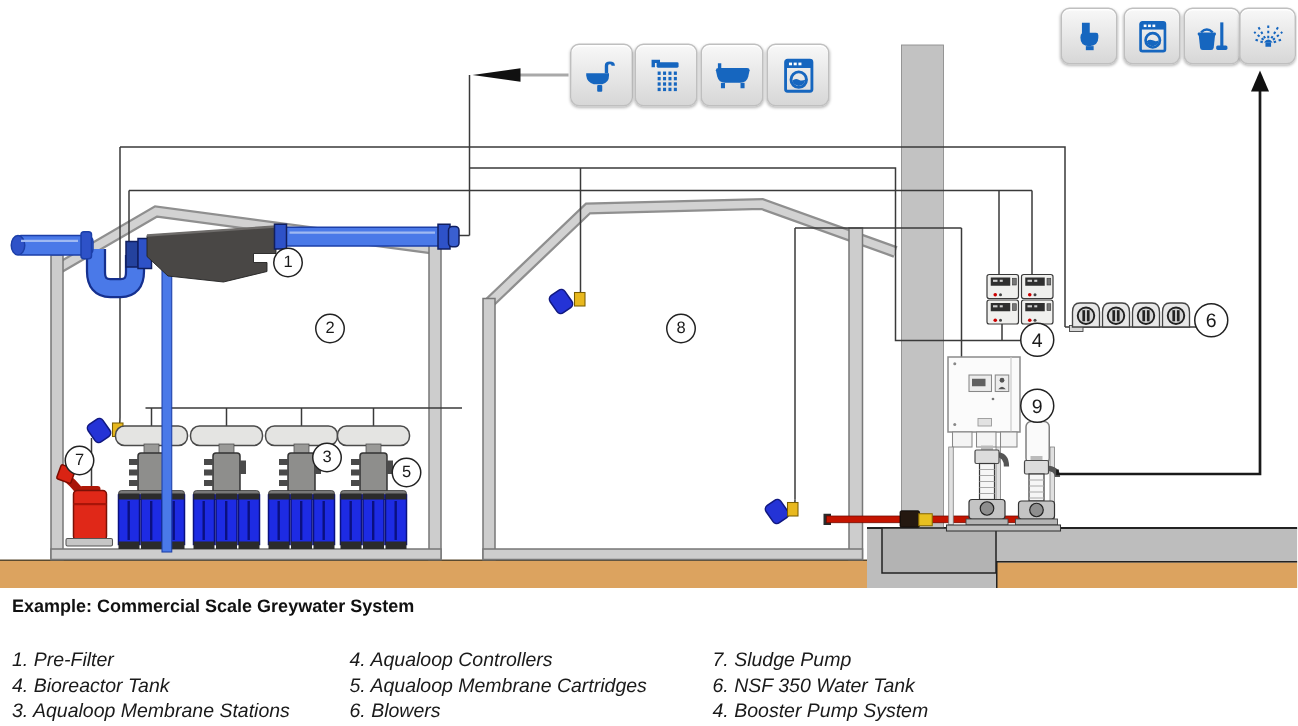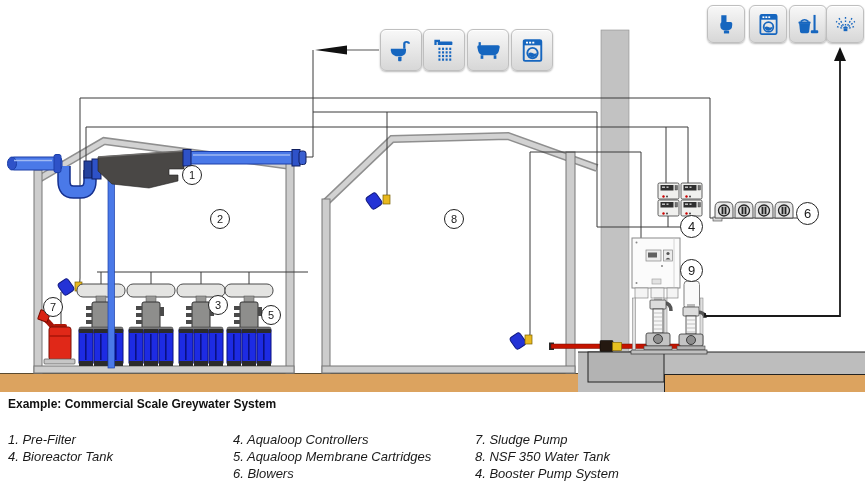--- a/index.html
+++ b/index.html
@@ -458,25 +458,26 @@
   <div class="callout lg" style="left:796px;top:202px;width:23px;height:23px">6</div>
   <div class="callout" style="left:43px;top:297px;width:20px;height:20px">7</div>
   <div class="callout" style="left:444px;top:209px;width:20px;height:20px">8</div>
   <div class="callout lg" style="left:680px;top:259px;width:23px;height:23px">9</div>
 
   <div class="legend">
     <div class="legend-title">Example: Commercial Scale Greywater System</div>
     <div class="legend-col c1">
       <div>1. Pre-Filter</div>
       <div>4. Bioreactor Tank</div>
+      <div>3. Aqualoop Membrane Stations</div>
     </div>
     <div class="legend-col c2">
       <div>4. Aqualoop Controllers</div>
       <div>5. Aqualoop Membrane Cartridges</div>
       <div>6. Blowers</div>
     </div>
     <div class="legend-col c3">
       <div>7. Sludge Pump</div>
-      <div>8. NSF 350 Water Tank</div>
+      <div>6. NSF 350 Water Tank</div>
       <div>4. Booster Pump System</div>
     </div>
   </div>
 </div>
 
 </body></html>

